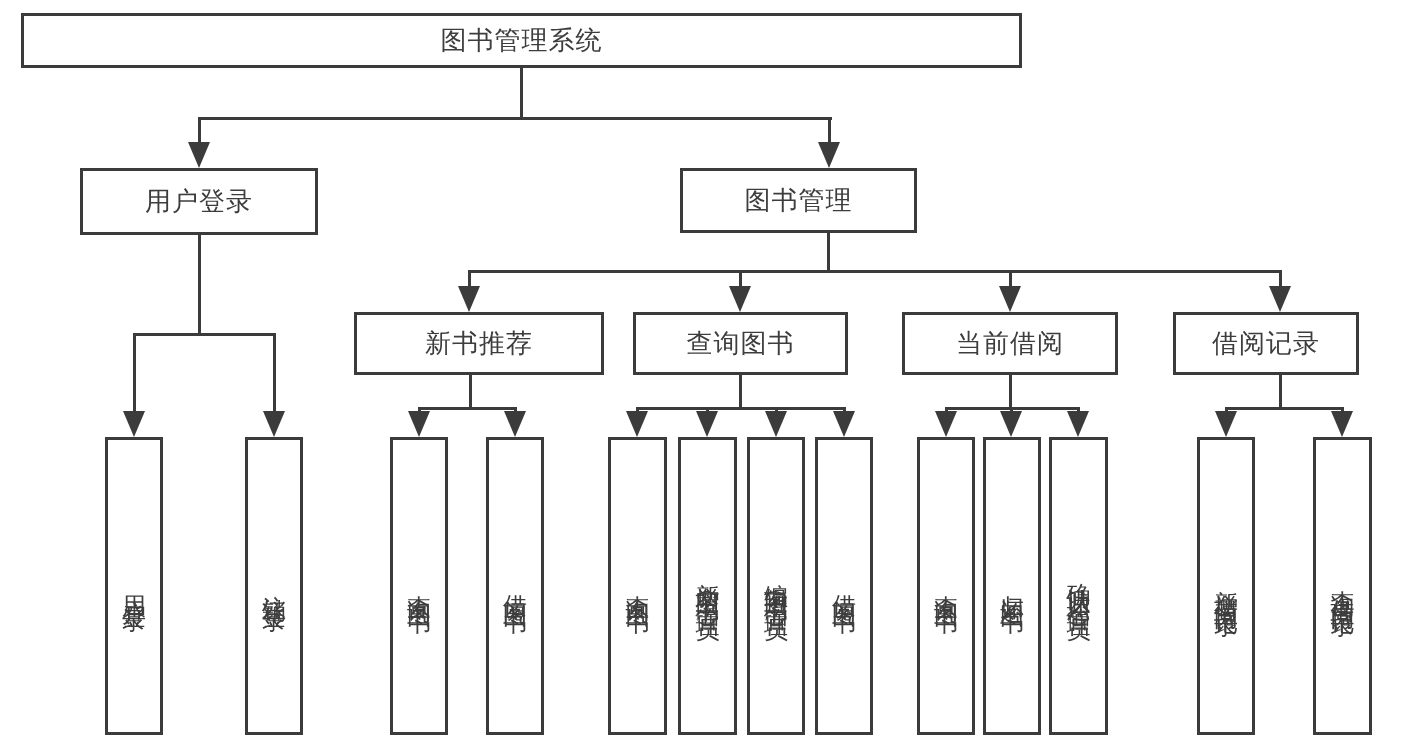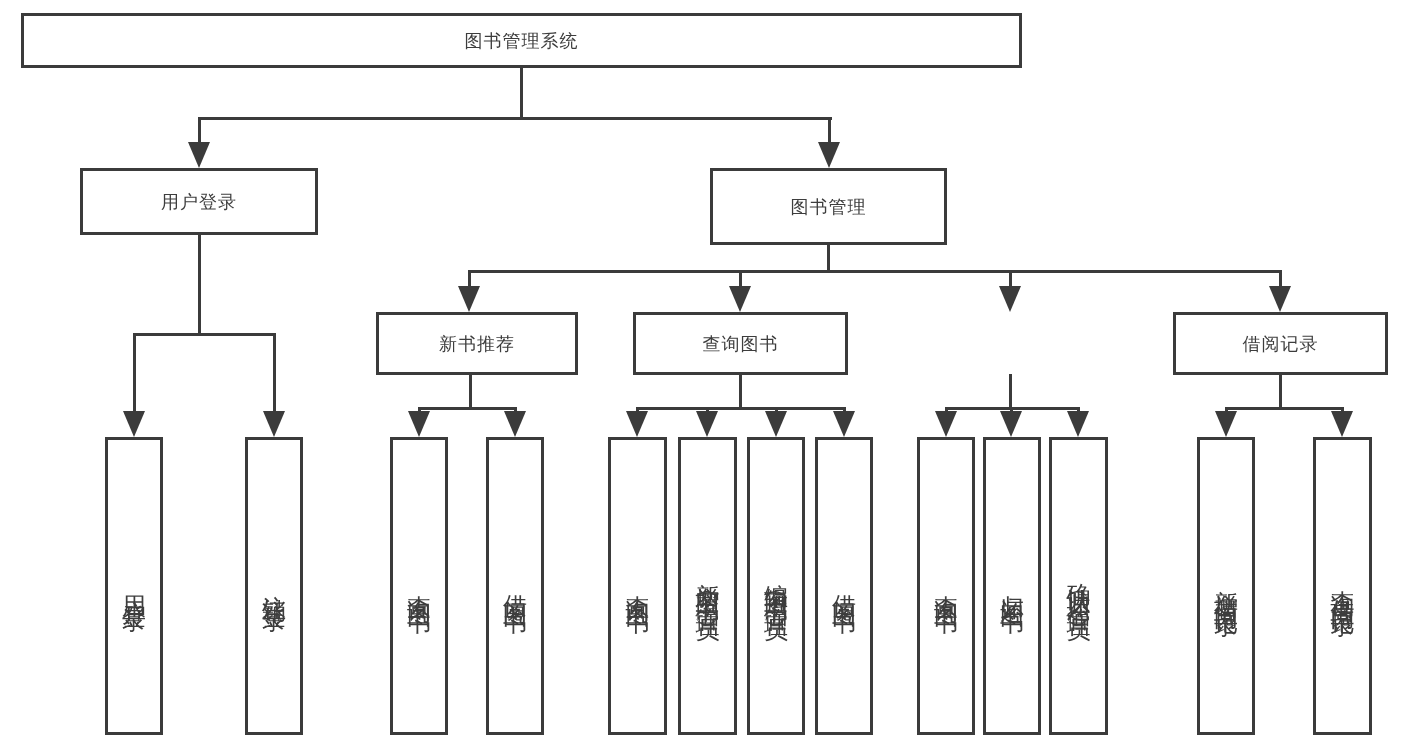--- a/index.html
+++ b/index.html
@@ -26,21 +26,21 @@
     border:3px solid var(--line);
     background:#fff;
     display:flex;
     align-items:center;
     justify-content:center;
     color:var(--text);
     z-index:2;
   }
   .box.root{border-width:3px;}
   .box .lbl{
-    font-size:18px;
+    font-size:26px;
     letter-spacing:1px;
     white-space:nowrap;
   }
   .leaf{
     position:absolute;
     box-sizing:border-box;
     border:3px solid var(--line);
     background:#fff;
     display:flex;
     align-items:center;
@@ -94,34 +94,37 @@
 <div class="canvas">
 
   <div class="box root" style="left:21px;top:13px;width:1001px;height:55px">
     <span class="lbl">图书管理系统</span>
   </div>
 
   <div class="box" style="left:80px;top:168px;width:238px;height:67px">
     <span class="lbl">用户登录</span>
   </div>
 
-  <div class="box" style="left:710px;top:168px;width:237px;height:77px">
+  <div class="box" style="left:680px;top:168px;width:237px;height:65px">
     <span class="lbl">图书管理</span>
   </div>
 
-  <div class="box" style="left:376px;top:312px;width:202px;height:63px">
+  <div class="box" style="left:354px;top:312px;width:250px;height:63px">
     <span class="lbl">新书推荐</span>
   </div>
 
   <div class="box" style="left:633px;top:312px;width:215px;height:63px">
     <span class="lbl">查询图书</span>
   </div>
 
-
-  <div class="box" style="left:1173px;top:312px;width:215px;height:63px">
+  <div class="box" style="left:902px;top:312px;width:216px;height:63px">
+    <span class="lbl">当前借阅</span>
+  </div>
+
+  <div class="box" style="left:1173px;top:312px;width:186px;height:63px">
     <span class="lbl">借阅记录</span>
   </div>
 
   <div class="leaf" style="left:105px;width:58px">
     <span class="vtxt">用户登录</span>
   </div>
   <div class="leaf" style="left:245px;width:58px">
     <span class="vtxt">注销登录</span>
   </div>
 

